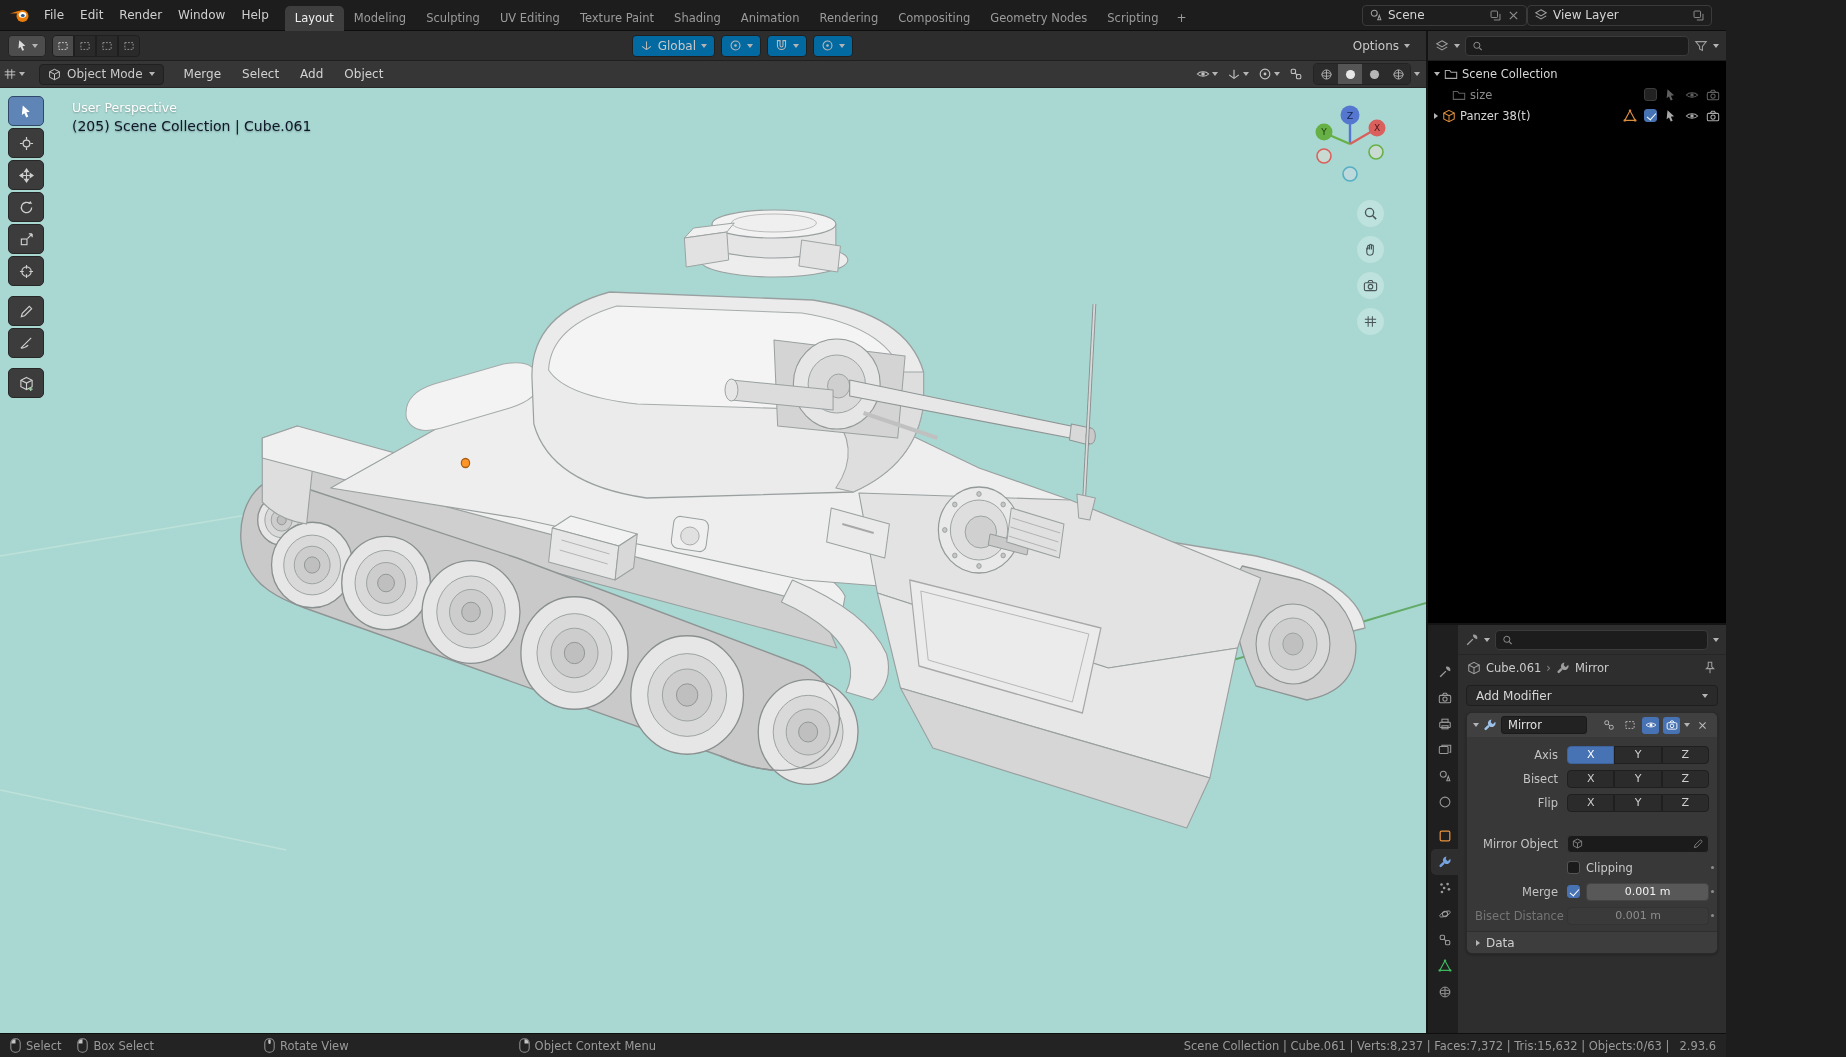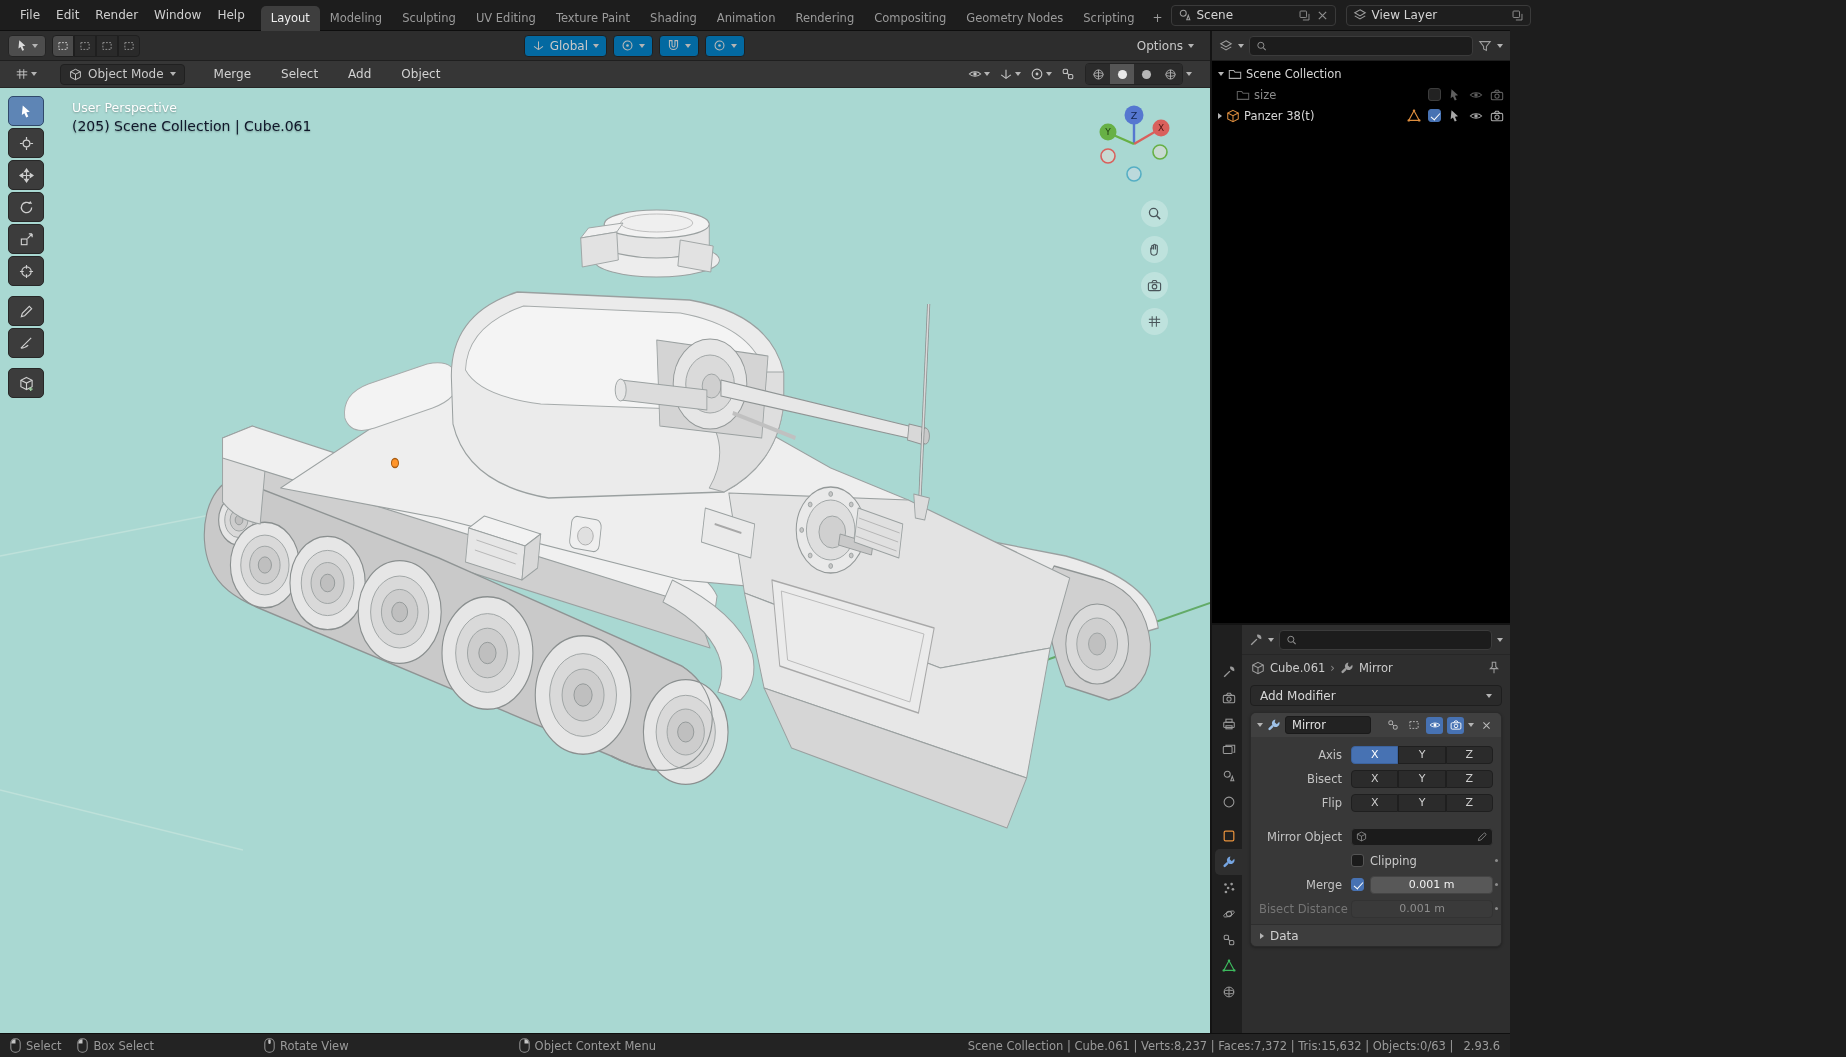--- a/index.html
+++ b/index.html
@@ -1,28 +1,28 @@
 <!DOCTYPE html>
 <html><head>
 <meta charset="utf-8">
 <style>
   * { box-sizing: border-box; margin: 0; padding: 0; user-select: none; }
   html,body { width:1846px; height:1057px; overflow:hidden; }
   body { font-family:"DejaVu Sans","Liberation Sans",sans-serif; font-size:12px; color:#c9c9c9; background:#1d1d1d; }
-  .app { width:1510px; height:1057px; display:flex; flex-direction:column; }
+  .app { width:1726px; height:1057px; display:flex; flex-direction:column; }
 
   
   .topbar { height:31px; background:#1d1d1d; border-bottom:1px solid #0e0e0e; display:flex; align-items:center; padding:0 6px; flex:0 0 31px; }
   .logo { width:24px; height:18px; margin:0 4px 0 2px; }
   .menu-item { padding:3px 8px; border-radius:3px; color:#cfcfcf; white-space:nowrap; }
   .ws-tabs { display:flex; margin-left:8px; height:31px; align-items:flex-end; }
   .ws-tab { padding:5px 10px 6px; color:#9b9b9b; white-space:nowrap; font-size:11.5px; border-radius:5px 5px 0 0; }
   .ws-tab.active { background:#3e3e3e; color:#efefef; }
   .ws-add { padding:4px 8px 6px; color:#9b9b9b; }
-  .topbar-right { margin-left:auto; display:flex; align-items:center; gap:10px; padding-right:8px; }
+  .topbar-right { margin-left:auto; display:flex; align-items:center; padding-right:8px; }
   .id-field { display:flex; align-items:center; gap:5px; background:#1e1e1e; border:1px solid #3a3a3a; border-radius:4px; height:21px; padding:0 6px; }
   .id-field .lbl { color:#d4d4d4; white-space:nowrap; }
   .scene-field { width:165px; } .vl-field { width:185px; }
   .mini-ic { width:14px; height:14px; flex:0 0 14px; color:#9e9e9e; }
   .mini-btn { width:13px; height:13px; color:#8d8d8d; flex:0 0 13px; }
   .spacer { flex:1; }
 
   
   .main { flex:1; display:flex; min-height:0; }
   .left-area { flex:1; display:flex; flex-direction:column; min-width:0; }
@@ -31,21 +31,21 @@
   .tool-active-btn { width:38px; height:22px; background:#4d4d4d; border:1px solid #242424; border-radius:4px; display:flex; align-items:center; justify-content:center; gap:3px; }
   .seg-group { display:flex; margin-left:6px; }
   .seg-btn { width:22px; height:22px; background:#2a2a2a; border:1px solid #1f1f1f; display:flex; align-items:center; justify-content:center; }
   .seg-btn:first-child { border-radius:4px 0 0 4px; }
   .seg-btn:last-child { border-radius:0 4px 4px 0; }
   .seg-btn.on { background:#4b4b4b; }
   .ddbtn { display:flex; align-items:center; gap:5px; background:#0369a1; border:1px solid #1f1f1f; border-radius:4px; height:22px; padding:0 7px; white-space:nowrap; }
   .tri-dn { width:0; height:0; border-left:3.5px solid transparent; border-right:3.5px solid transparent; border-top:4.5px solid #b4b4b4; }
   .tri-rt { width:0; height:0; border-top:3.5px solid transparent; border-bottom:3.5px solid transparent; border-left:4.5px solid #b4b4b4; }
 
-  .vp-header { height:27px; background:#363636; border-bottom:1px solid #262626; display:flex; align-items:center; padding:0 12px; gap:16px; flex:0 0 27px; }
+  .vp-header { height:27px; background:#363636; border-bottom:1px solid #262626; display:flex; align-items:center; padding:0 0; gap:7px; flex:0 0 27px; }
   .vph-menu { padding:3px 7px; color:#d2d2d2; border-radius:3px; white-space:nowrap; }
   .mode-dd { display:flex; align-items:center; gap:6px; background:#2b2b2b; border:1px solid #202020; border-radius:4px; height:21px; padding:0 8px; margin:0 6px 0 4px; }
   .vph-right { margin-left:auto; display:flex; align-items:center; gap:3px; padding-right:6px; }
   .tog { height:20px; display:flex; align-items:center; gap:2px; padding:0 3px; border-radius:3px; color:#c3c3c3; }
   .shade-group { display:flex; margin-left:4px; border:1px solid #232323; border-radius:4px; overflow:hidden; }
   .shade-btn { width:24px; height:20px; background:#2b2b2b; display:flex; align-items:center; justify-content:center; }
   .shade-btn.on { background:#555555; }
 
   
   .viewport { flex:1; position:relative; background:#a9d8d2; min-height:0; }
@@ -948,21 +948,21 @@
                 <span class="mlabel">Flip</span>
                 <div class="mctrl">
                     <div class="xyz">
                   <div class="xb">X</div>
                   <div class="xb">Y</div>
                   <div class="xb">Z</div>
                 </div>
                   </div>
               </div>
 
-              <div class="mrow" style="margin-top:13px">
+              <div class="mrow" style="margin-top:20px">
                 <span class="mlabel">Mirror Object</span>
                 <div class="mctrl">
                   <div class="objfield">
                     <svg width="11" height="11" viewBox="0 0 16 16">
                         <use href="#i-cube"></use>
                       </svg>
                     <span class="spacer"></span>
                     <svg width="11" height="11" viewBox="0 0 16 16">
                         <use href="#i-dropper"></use>
                       </svg>

